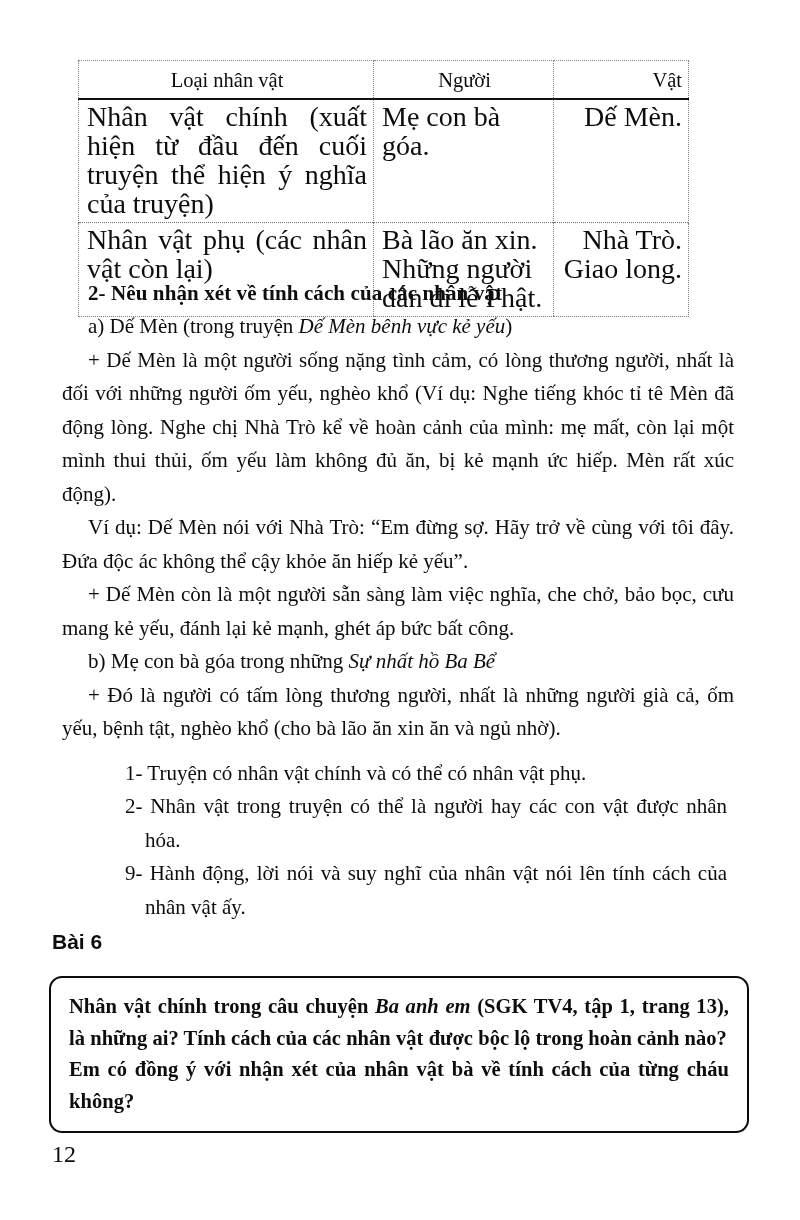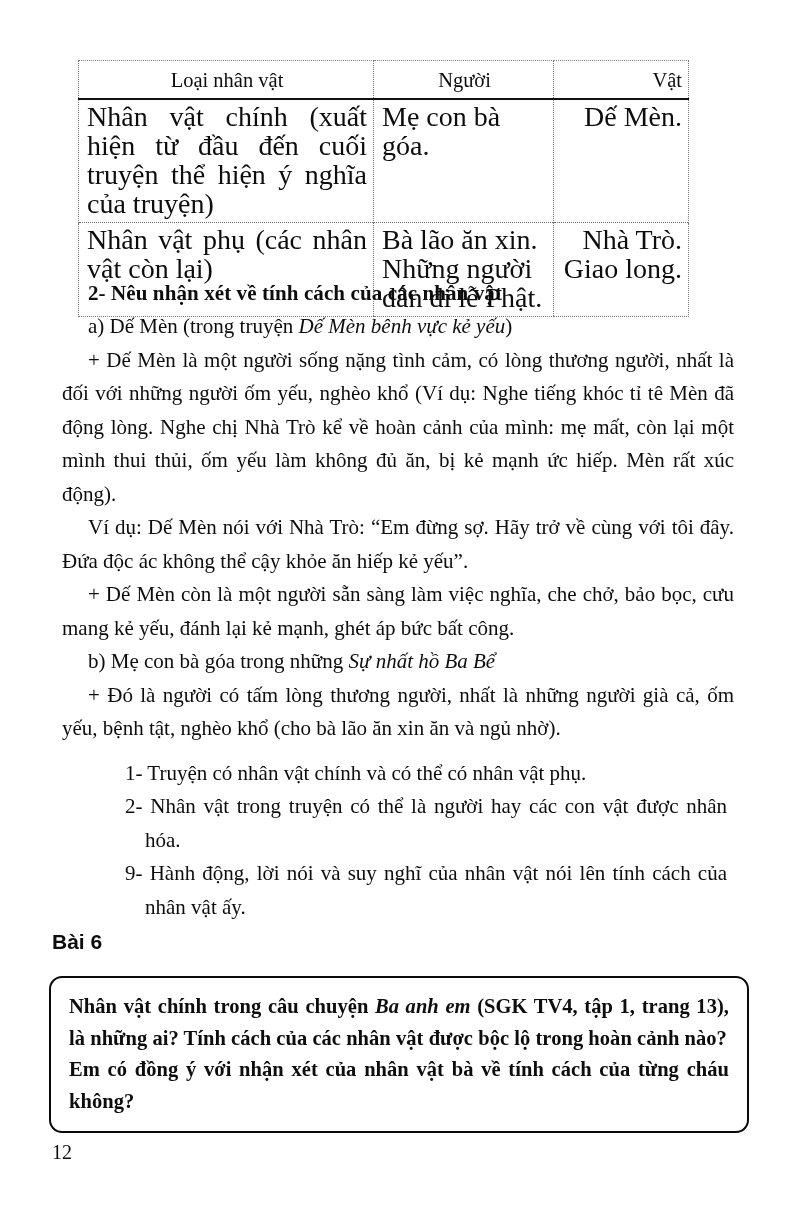--- a/index.html
+++ b/index.html
@@ -139,21 +139,21 @@
     text-align: justify;
     text-align-last: left;
     letter-spacing: .05px;
   }
   .qbox p + p { margin-top: 0px; }
 
   .pageno {
     position: absolute;
     left: 52px;
     top: 1141px;
-    font-size: 20px;
+    font-size: 24px;
     font-family: "Liberation Serif", serif;
   }
 </style>
 </head>
 <body>
 
 <div class="page">
 
   <div class="tbl-wrap">
     <table class="chartab">

